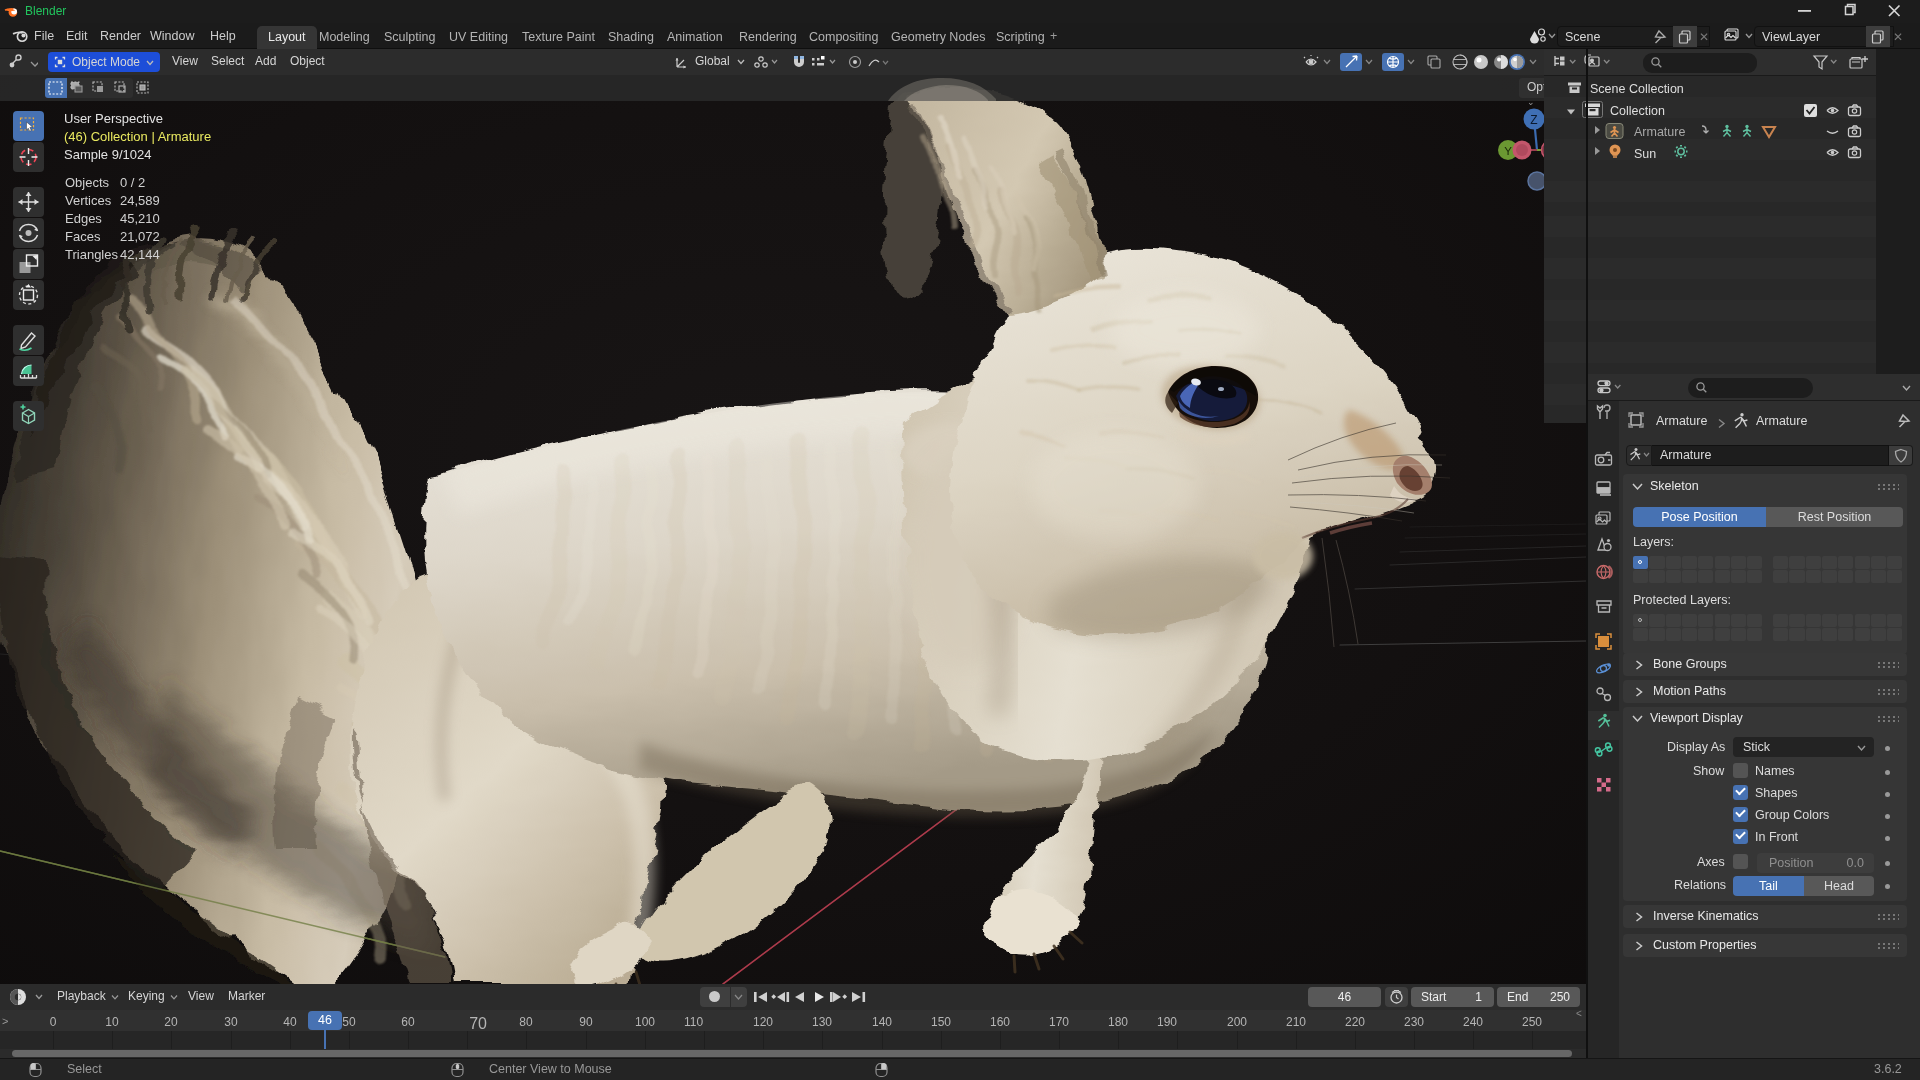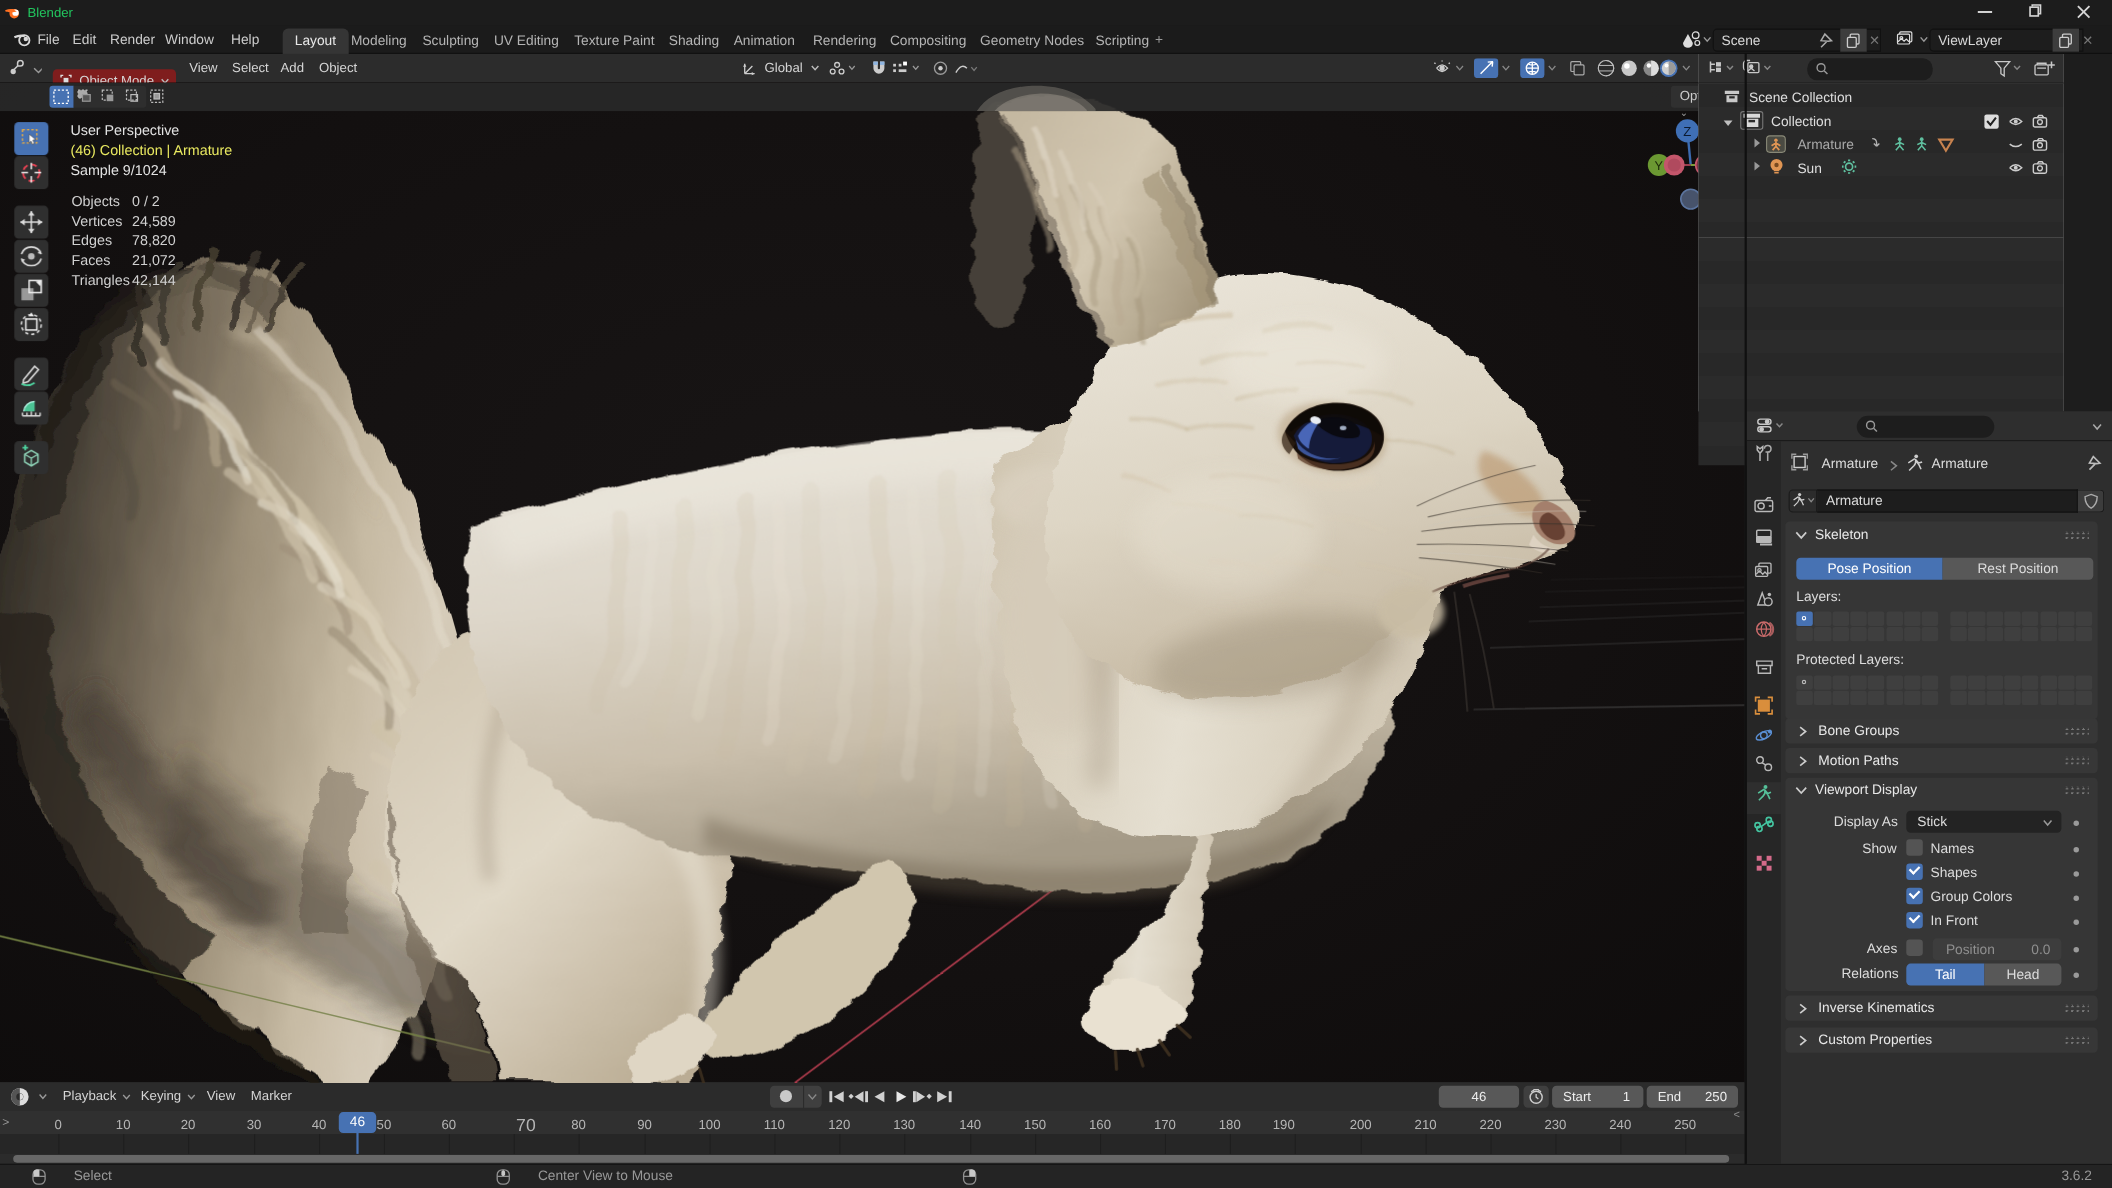--- a/index.html
+++ b/index.html
@@ -100,21 +100,21 @@
     </svg>
  <span class="txt" style="left:1893px;top:7px;color:#777;font-size:12px">✕</span>
 
 </div>
 <div id="toolheader" class="abs" style="color:#d5d5d5;font-size:12px">
  <svg class="abs" style="left:8px;top:5px" width="30" height="16" viewBox="0 0 30 16">
       <path d="M3 11 L8 6 M8 6 l0 -2.5 a2.5 2.5 0 1 1 2.5 2.5 z" stroke="#ccc" stroke-width="1.4" fill="none"></path>
       <circle cx="4" cy="11" r="2.4" fill="#ccc"></circle>
       <path d="M22 6 l4 4 l-4 4" stroke="#999" stroke-width="1.3" fill="none" transform="rotate(90 24 10) translate(0,-3)"></path>
     </svg>
- <div class="abs" style="left:48px;top:14px;width:112px;height:20px;background:#7f1d1d;border-radius:4px">
+ <div class="abs" style="left:48px;top:3px;width:112px;height:20px;background:#1d4ed8;border-radius:4px">
    <svg class="abs" style="left:5px;top:3px" width="14" height="14" viewBox="0 0 14 14">
         <path d="M2.5 4.5 v-2 h2 M9.5 2.5 h2 v2 M11.5 9.5 v2 h-2 M4.5 11.5 h-2 v-2" stroke="#ddd" stroke-width="1.3" fill="none"></path>
         <rect x="4.8" y="4.8" width="4.4" height="4.4" fill="#ddd"></rect>
       </svg>
    <span class="txt" style="left:24px;top:3px">Object Mode</span>
    <svg class="abs" style="left:97px;top:7px" width="10" height="8">
         <path d="M2 2 l3 3.4 l3 -3.4" stroke="#bbb" stroke-width="1.3" fill="none"></path>
       </svg>
  </div>
  <span class="txt" style="left:172px;top:5px">View</span>
@@ -536,21 +536,21 @@
 </div>
  <div id="overlaytext" class="abs" style="left:64px;top:29px;color:#e2e2e2;font-size:13px">
 <div class="txt" style="left:0;top:7px">User Perspective</div>
 <div class="txt" style="left:0;top:25px;color:#e9e960">(46) Collection | Armature</div>
 <div class="txt" style="left:0;top:43px">Sample 9/1024</div>
 <div class="txt" style="left:1px;top:71px;color:#d0d0d0">Objects</div>
       <div class="txt" style="left:56px;top:71px;color:#d0d0d0">0 / 2</div>
 <div class="txt" style="left:1px;top:89px;color:#d0d0d0">Vertices</div>
       <div class="txt" style="left:56px;top:89px;color:#d0d0d0">24,589</div>
 <div class="txt" style="left:1px;top:107px;color:#d0d0d0">Edges</div>
-      <div class="txt" style="left:56px;top:107px;color:#d0d0d0">78,820</div>
+      <div class="txt" style="left:56px;top:107px;color:#d0d0d0">45,210</div>
 <div class="txt" style="left:1px;top:125px;color:#d0d0d0">Faces</div>
       <div class="txt" style="left:56px;top:125px;color:#d0d0d0">21,072</div>
 <div class="txt" style="left:1px;top:143px;color:#d0d0d0">Triangles</div>
       <div class="txt" style="left:56px;top:143px;color:#d0d0d0">42,144</div>
 </div>
  <span class="txt" style="left:1574px;top:12px;color:#909090;font-size:11px">&lt;</span>
     <div id="gizmo" class="abs" style="left:1480px;top:20px">
 <svg width="106" height="230" viewBox="0 0 106 230">
  <line x1="57" y1="55" x2="54" y2="24" stroke="#3b6bb0" stroke-width="2.2"></line>
  <line x1="57" y1="55" x2="42" y2="55" stroke="#9a3d4e" stroke-width="2"></line>
@@ -616,21 +616,21 @@
     <span class="txt" style="left:92px;top:31px;width:40px;text-align:center;color:#b5b5b5;font-size:12px">10</span>
     <span class="txt" style="left:151px;top:31px;width:40px;text-align:center;color:#b5b5b5;font-size:12px">20</span>
     <span class="txt" style="left:211px;top:31px;width:40px;text-align:center;color:#b5b5b5;font-size:12px">30</span>
     <span class="txt" style="left:270px;top:31px;width:40px;text-align:center;color:#b5b5b5;font-size:12px">40</span>
     <span class="txt" style="left:329px;top:31px;width:40px;text-align:center;color:#b5b5b5;font-size:12px">50</span>
     <span class="txt" style="left:388px;top:31px;width:40px;text-align:center;color:#b5b5b5;font-size:12px">60</span>
     <span class="txt" style="left:447px;top:31px;width:40px;text-align:right;color:#b5b5b5;font-size:16px">70</span>
     <span class="txt" style="left:506px;top:31px;width:40px;text-align:center;color:#b5b5b5;font-size:12px">80</span>
     <span class="txt" style="left:566px;top:31px;width:40px;text-align:center;color:#b5b5b5;font-size:12px">90</span>
     <span class="txt" style="left:625px;top:31px;width:40px;text-align:center;color:#b5b5b5;font-size:12px">100</span>
-    <span class="txt" style="left:684px;top:31px;width:40px;text-align:center;color:#b5b5b5;font-size:12px">110</span>
+    <span class="txt" style="left:684px;top:31px;width:40px;color:#b5b5b5;font-size:12px">110</span>
     <span class="txt" style="left:743px;top:31px;width:40px;text-align:center;color:#b5b5b5;font-size:12px">120</span>
     <span class="txt" style="left:802px;top:31px;width:40px;text-align:center;color:#b5b5b5;font-size:12px">130</span>
     <span class="txt" style="left:862px;top:31px;width:40px;text-align:center;color:#b5b5b5;font-size:12px">140</span>
     <span class="txt" style="left:921px;top:31px;width:40px;text-align:center;color:#b5b5b5;font-size:12px">150</span>
     <span class="txt" style="left:980px;top:31px;width:40px;text-align:center;color:#b5b5b5;font-size:12px">160</span>
     <span class="txt" style="left:1039px;top:31px;width:40px;text-align:center;color:#b5b5b5;font-size:12px">170</span>
     <span class="txt" style="left:1098px;top:31px;width:40px;text-align:center;color:#b5b5b5;font-size:12px">180</span>
     <span class="txt" style="left:1157px;top:31px;width:40px;text-align:left;color:#b5b5b5;font-size:12px">190</span>
     <span class="txt" style="left:1217px;top:31px;width:40px;text-align:center;color:#b5b5b5;font-size:12px">200</span>
     <span class="txt" style="left:1276px;top:31px;width:40px;text-align:center;color:#b5b5b5;font-size:12px">210</span>

